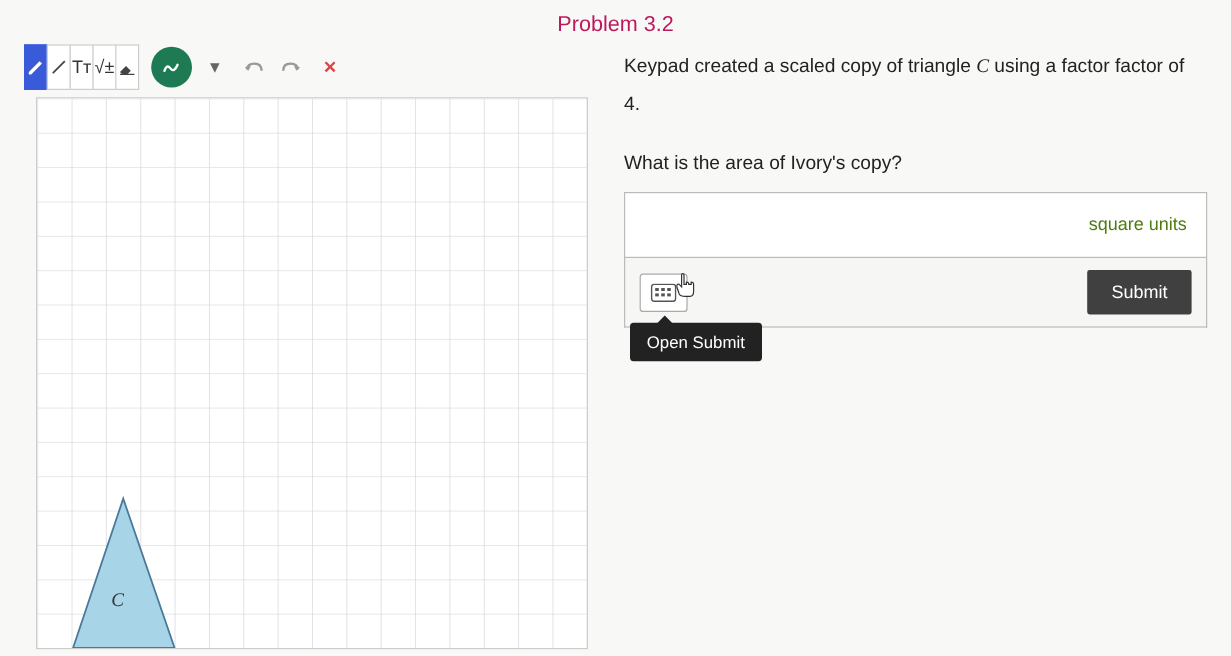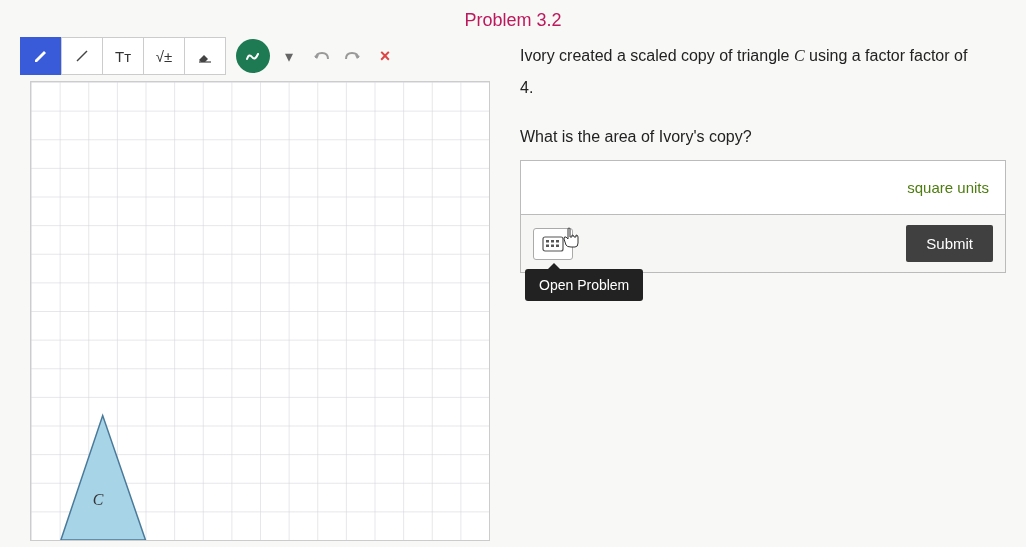--- a/index.html
+++ b/index.html
@@ -27,21 +27,21 @@
       width: 480px;
       position: relative;
     }
     .toolbar {
       display: flex;
       align-items: center;
       gap: 0;
       margin-bottom: 6px;
     }
     .tool-btn {
-      width: 42px;
+      width: 20px;
       height: 38px;
       border: 1px solid #ccc;
       background: #fff;
       display: flex;
       align-items: center;
       justify-content: center;
       cursor: pointer;
       font-size: 15px;
       color: #333;
       position: relative;
@@ -227,21 +227,21 @@
         </defs>
         <rect width="460" height="460" fill="url(#smallGrid)"></rect>
         <polygon points="30,460 115,460 72,335" fill="#a8d4e8" stroke="#4a7a9a" stroke-width="1.5"></polygon>
         <text x="62" y="425" font-size="16" font-style="italic" font-family="Georgia" fill="#333">C</text>
       </svg>
     </div>
   </div>
 
   <div class="right-panel">
     <div class="prompt-line">
-      <span>Ivory created a scaled copy of triangle </span><span class="prompt-var">C</span><span> using a factor factor of</span>
+      <span>Keypad created a scaled copy of triangle </span><span class="prompt-var">C</span><span> using a factor factor of</span>
     </div>
     <div class="prompt-line">
       <span>4</span><span>.</span>
     </div>
 
     <div class="question">What is the area of Ivory's copy?</div>
 
     <div class="answer-box">
       <span>square units</span>
     </div>
@@ -257,16 +257,16 @@
             <rect x="9" y="8.5" width="3" height="2.5" fill="#555"></rect>
             <rect x="14" y="8.5" width="3" height="2.5" fill="#555"></rect>
         </svg>
         <span class="cursor-hand">
           <svg width="18" height="22" viewBox="0 0 18 22">
               <path d="M6 2 L6 12 L4 10 Q2 9 2 12 L4 18 Q5 20 9 20 L13 20 Q16 20 16 16 L16 10 Q16 8 14 8 L14 10 L12 10 Q12 8 10 8 L10 10 L8 10 L8 2 Q8 1 7 1 Q6 1 6 2 Z" fill="#fff" stroke="#333" stroke-width="1"></path>
             </svg>
         </span>
       </div>
       <button class="submit-btn">Submit</button>
-      <div class="tooltip">Open Problem</div>
+      <div class="tooltip">Open Submit</div>
     </div>
   </div>
 </div>
 
 </body></html>

